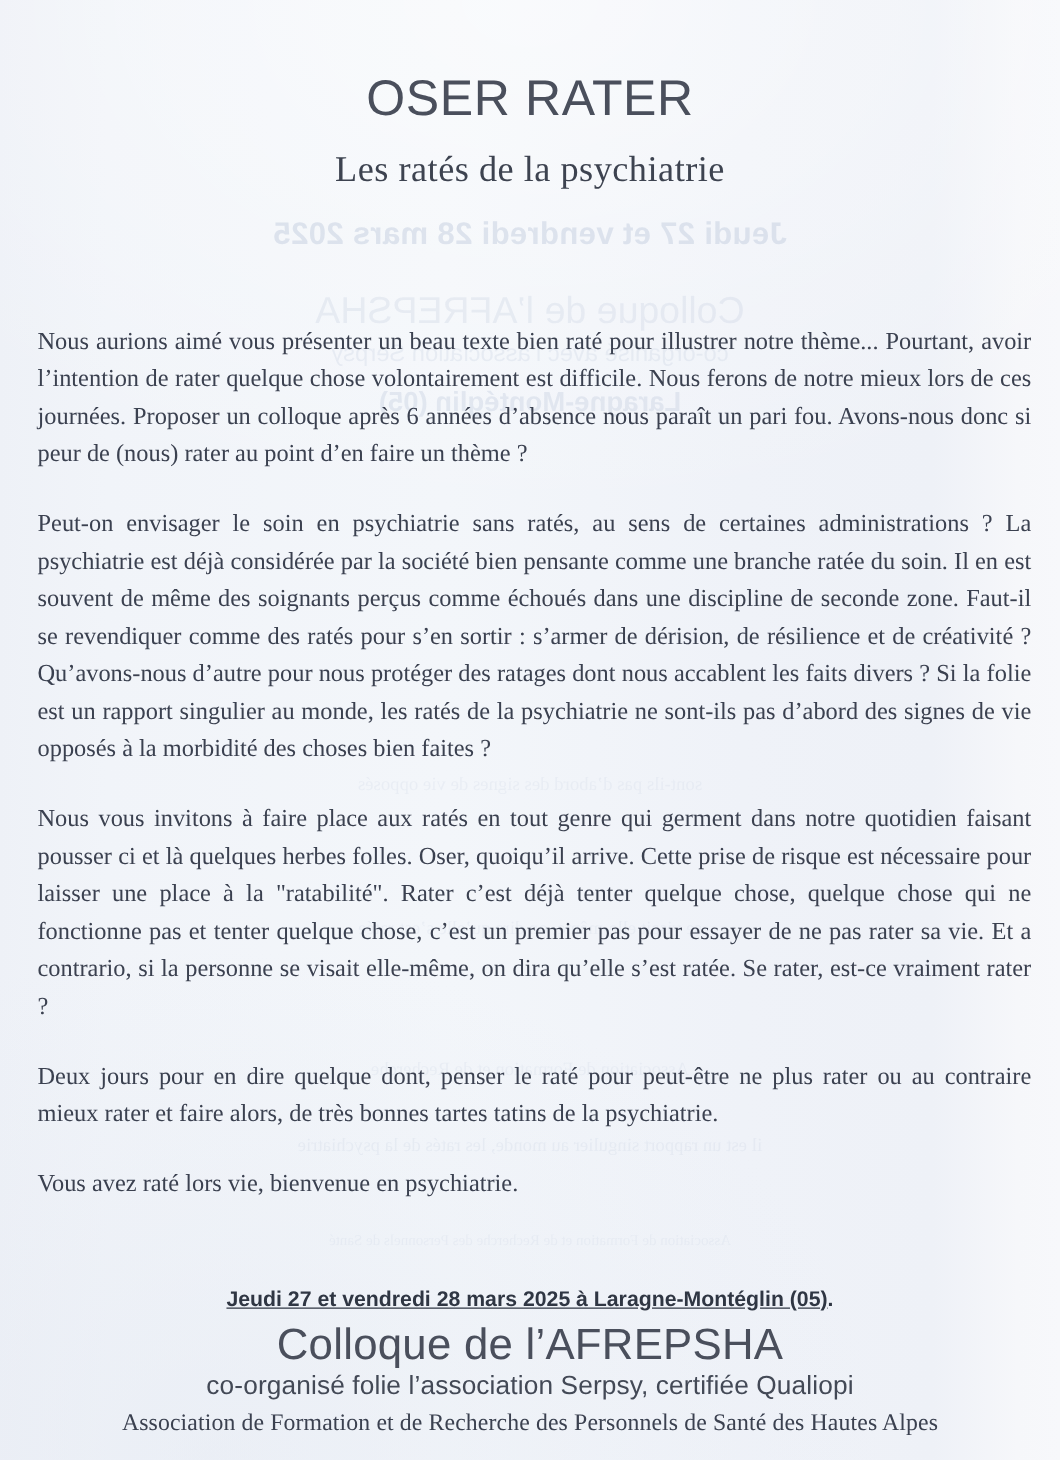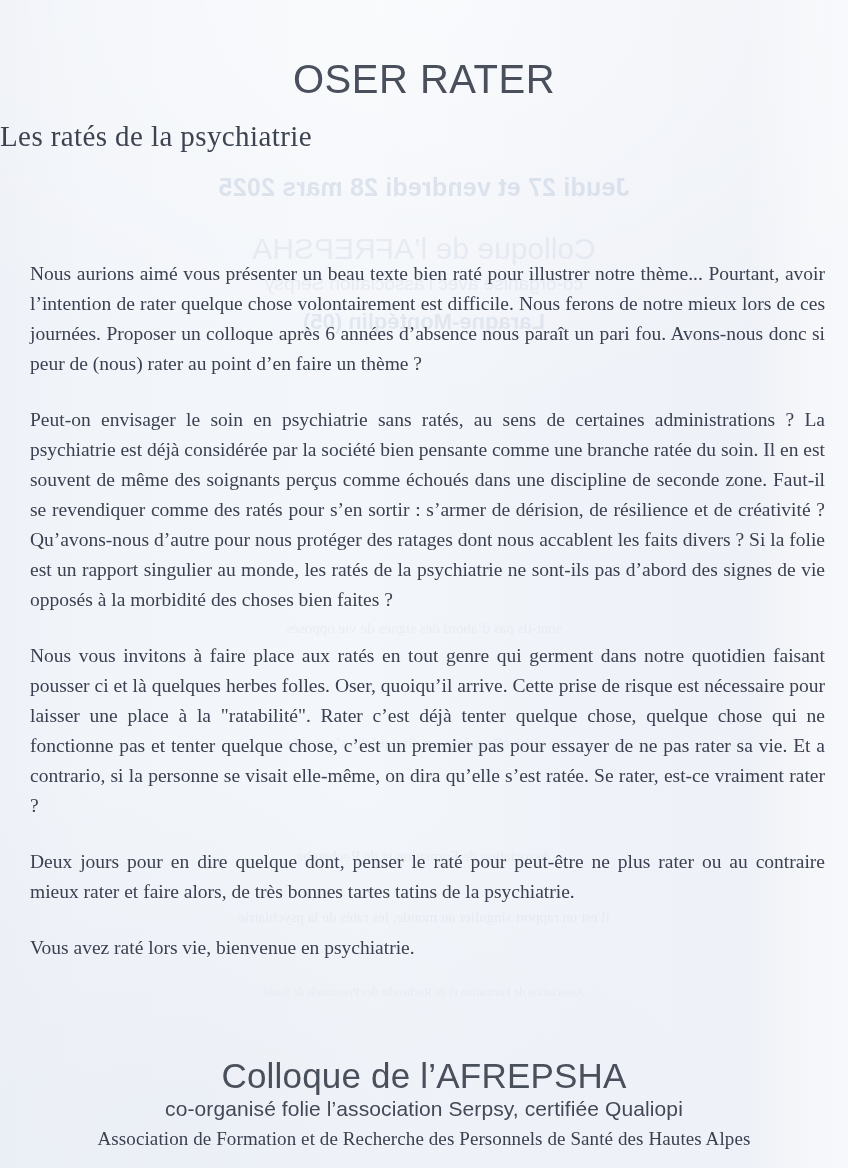--- a/index.html
+++ b/index.html
@@ -105,20 +105,21 @@
     text-align: center;
     font-family: "Liberation Sans", sans-serif;
     font-weight: normal;
     font-size: 40px;
     letter-spacing: 0.5px;
     color: #4a4f5c;
   }
   .title-sub {
     margin: 0;
     padding-top: 18px;
+    text-align: center;
     font-family: "Liberation Serif", serif;
     font-weight: normal;
     font-size: 29px;
     letter-spacing: 0.4px;
     color: #3d4350;
   }
 
   
   .body-text {
     margin: 0;
@@ -201,18 +202,19 @@
       <p class="para first">Nous aurions aimé vous présenter un beau texte bien raté pour illustrer notre thème... Pourtant, avoir l’intention de rater quelque chose volontairement est difficile. Nous ferons de notre mieux lors de ces journées. Proposer un colloque après 6 années d’absence nous paraît un pari fou. Avons-nous donc si peur de (nous) rater au point d’en faire un thème ?</p>
       <p class="para">Peut-on envisager le soin en psychiatrie sans ratés, au sens de certaines administrations ? La psychiatrie est déjà considérée par la société bien pensante comme une branche ratée du soin. Il en est souvent de même des soignants perçus comme échoués dans une discipline de seconde zone. Faut-il se revendiquer comme des ratés pour s’en sortir : s’armer de dérision, de résilience et de créativité ? Qu’avons-nous d’autre pour nous protéger des ratages dont nous accablent les faits divers ? Si la folie est un rapport singulier au monde, les ratés de la psychiatrie ne sont-ils pas d’abord des signes de vie opposés à la morbidité des choses bien faites ?</p>
       <p class="para">Nous vous invitons à faire place aux ratés en tout genre qui germent dans notre quotidien faisant pousser ci et là quelques herbes folles. Oser, quoiqu’il arrive. Cette prise de risque est nécessaire pour laisser une place à la "ratabilité". Rater c’est déjà tenter quelque chose, quelque chose qui ne fonctionne pas et tenter quelque chose, c’est un premier pas pour essayer de ne pas rater sa vie. Et a contrario, si la personne se visait elle-même, on dira qu’elle s’est ratée. Se rater, est-ce vraiment rater ?</p>
       <p class="para">Deux jours pour en dire quelque dont, penser le raté pour peut-être ne plus rater ou au contraire mieux rater et faire alors, de très bonnes tartes tatins de la psychiatrie.</p>
       <p class="para nojust last">Vous avez raté lors vie, bienvenue en psychiatrie.</p>
     </div>
 
   </div>
 
   <div class="footer">
+    <div class="footer-date"><span class="u">Jeudi 27 et vendredi 28 mars 2025 à Laragne-Montéglin (05)</span><span>.</span></div>
     <div class="footer-colloque">Colloque de l’AFREPSHA</div>
     <div class="footer-coorg">co-organisé folie l’association Serpsy, certifiée Qualiopi</div>
     <div class="footer-assoc">Association de Formation et de Recherche des Personnels de Santé des Hautes Alpes</div>
   </div>
 
 </div>
 
 </body></html>

